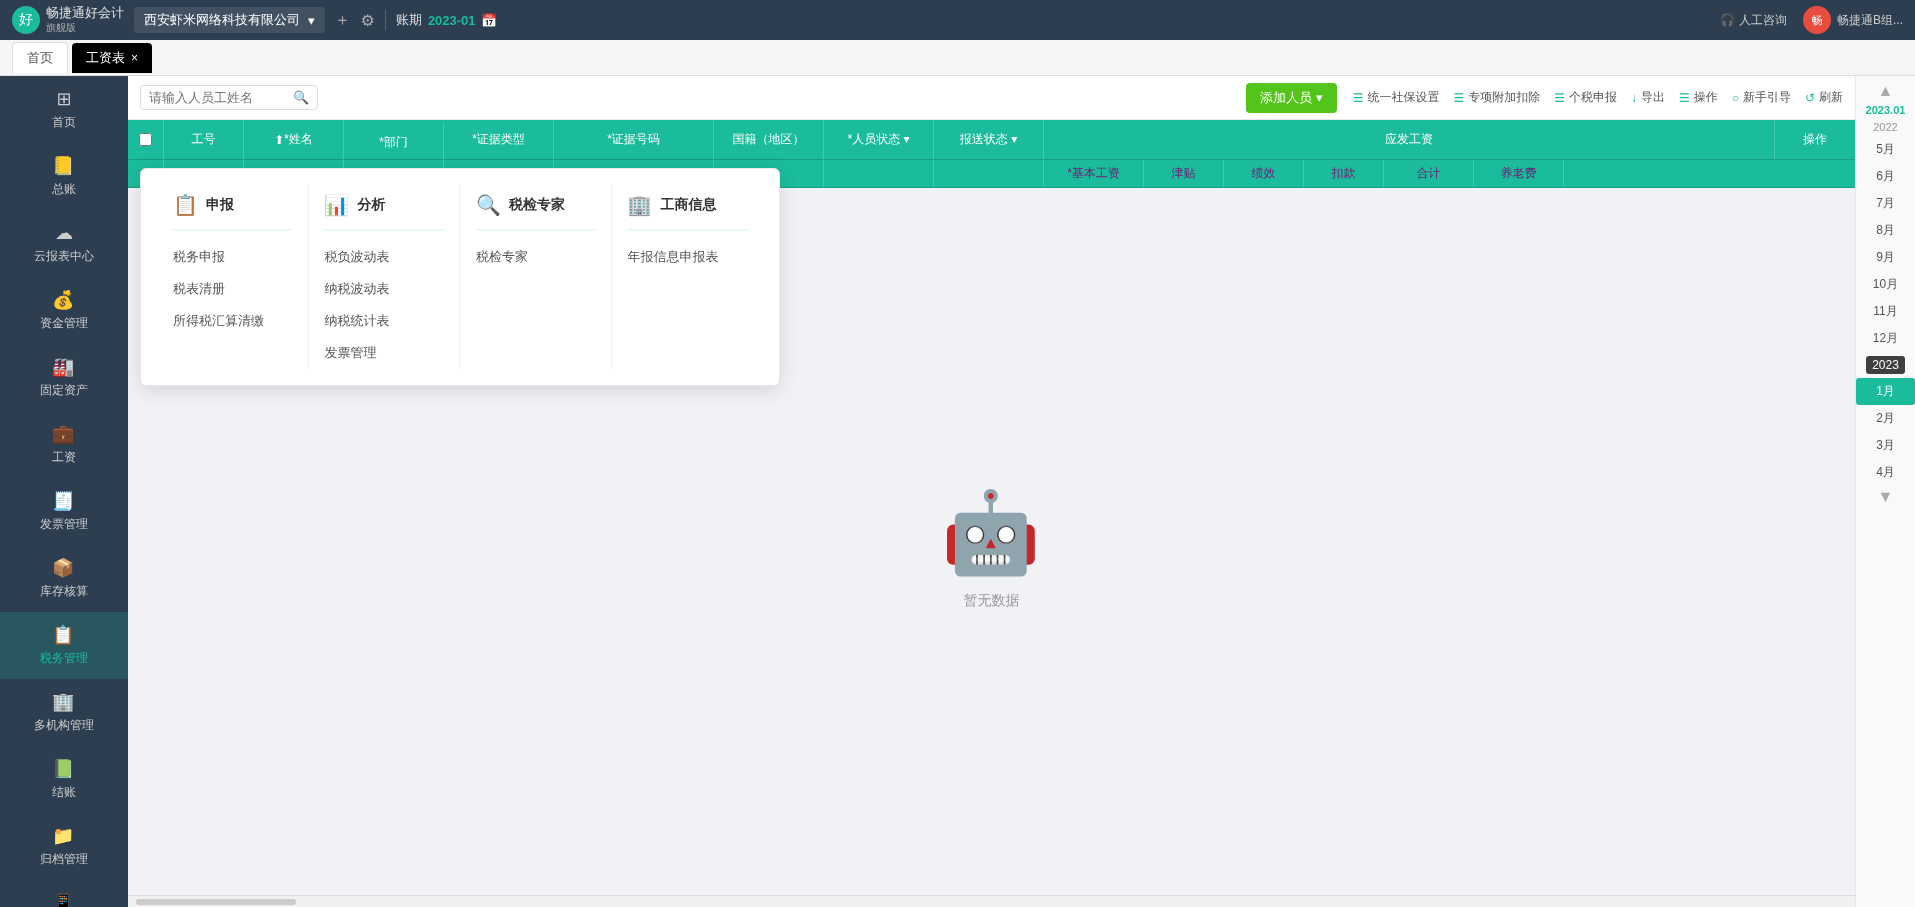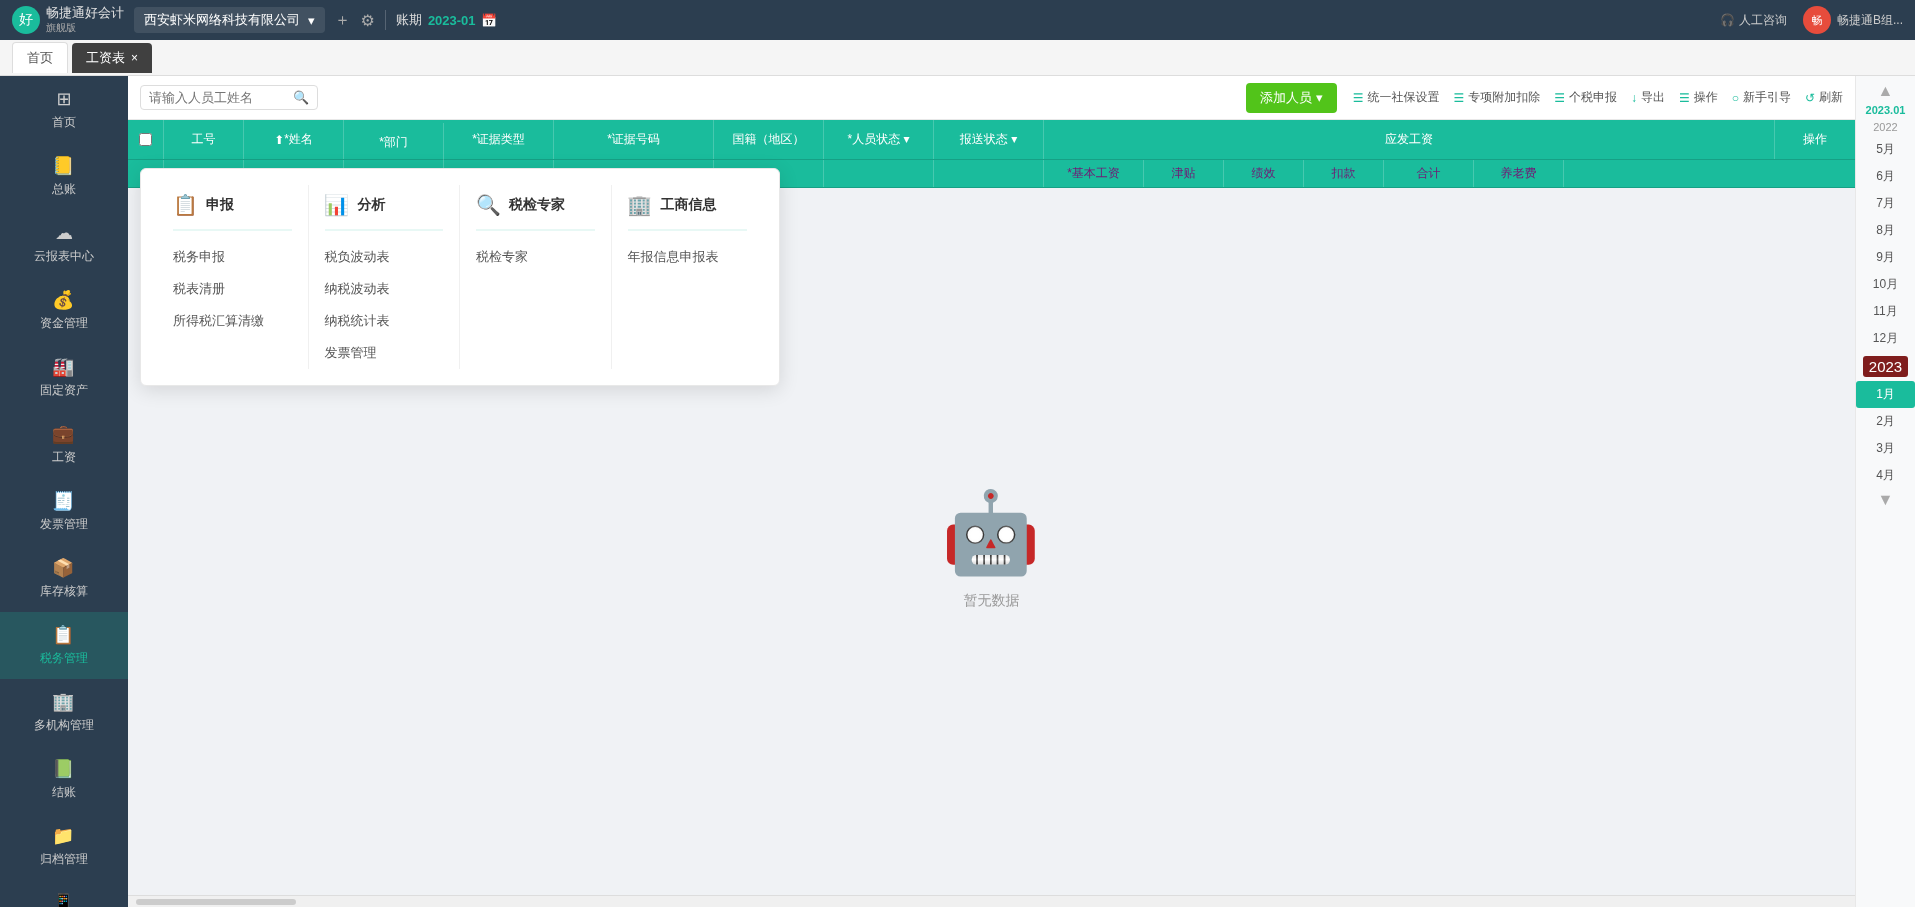--- a/index.html
+++ b/index.html
@@ -21,21 +21,21 @@
     .top-right { margin-left: auto; display: flex; align-items: center; gap: 16px; }
     .top-btn { color: #ccc; font-size: 12px; cursor: pointer; display: flex; align-items: center; gap: 4px; }
     .avatar { width: 28px; height: 28px; background: #e74c3c; border-radius: 50%; display: flex; align-items: center; justify-content: center; color: #fff; font-size: 11px; }
 
     
     .tab-bar {
       display: flex; align-items: center; height: 36px;
       background: #f5f5f5; border-bottom: 1px solid #ddd; padding: 0 12px; gap: 4px;
     }
     .tab { padding: 6px 14px; border-radius: 4px 4px 0 0; cursor: pointer; font-size: 13px; color: #555; }
-    .tab.active { background: #404040; color: #fff; display: flex; align-items: center; gap: 6px; }
+    .tab.active { background: #000000; color: #fff; display: flex; align-items: center; gap: 6px; }
     .tab-close { font-size: 12px; cursor: pointer; }
     .tab.home { background: #fff; border: 1px solid #ddd; border-bottom: none; }
 
     
     .main-layout { display: flex; height: calc(907px - 40px - 36px); }
 
     
     .sidebar {
       width: 128px; background: #2c3e50; color: #ccc;
       display: flex; flex-direction: column; overflow-y: auto;
@@ -112,21 +112,21 @@
     }
     .section-icon { font-size: 20px; }
     .dropdown-item { padding: 7px 0; color: #555; font-size: 13px; cursor: pointer; }
 
     
     .calendar-panel {
       width: 60px; background: #f8f9fa; border-left: 1px solid #e8e8e8;
       display: flex; flex-direction: column; align-items: center;
       overflow-y: auto; padding: 4px 0;
     }
-    .cal-year { font-size: 15px; color: #fff; background: #7f1d1d; padding: 2px 6px; border-radius: 3px; margin: 4px 0; }
+    .cal-year { font-size: 12px; color: #fff; background: #404040; padding: 2px 6px; border-radius: 3px; margin: 4px 0; }
     .cal-month { font-size: 12px; color: #555; padding: 5px 8px; cursor: pointer; border-radius: 3px; width: 100%; text-align: center; }
     .cal-month.current { background: #1abc9c; color: #fff; border-radius: 3px; }
     .cal-nav { font-size: 16px; color: #aaa; cursor: pointer; padding: 2px 0; }
     .cal-year-label { font-size: 11px; color: #999; padding: 3px 0; }
   </style>
 </head>
 <body>
 
 <div class="top-bar">
   <div class="logo-area">

